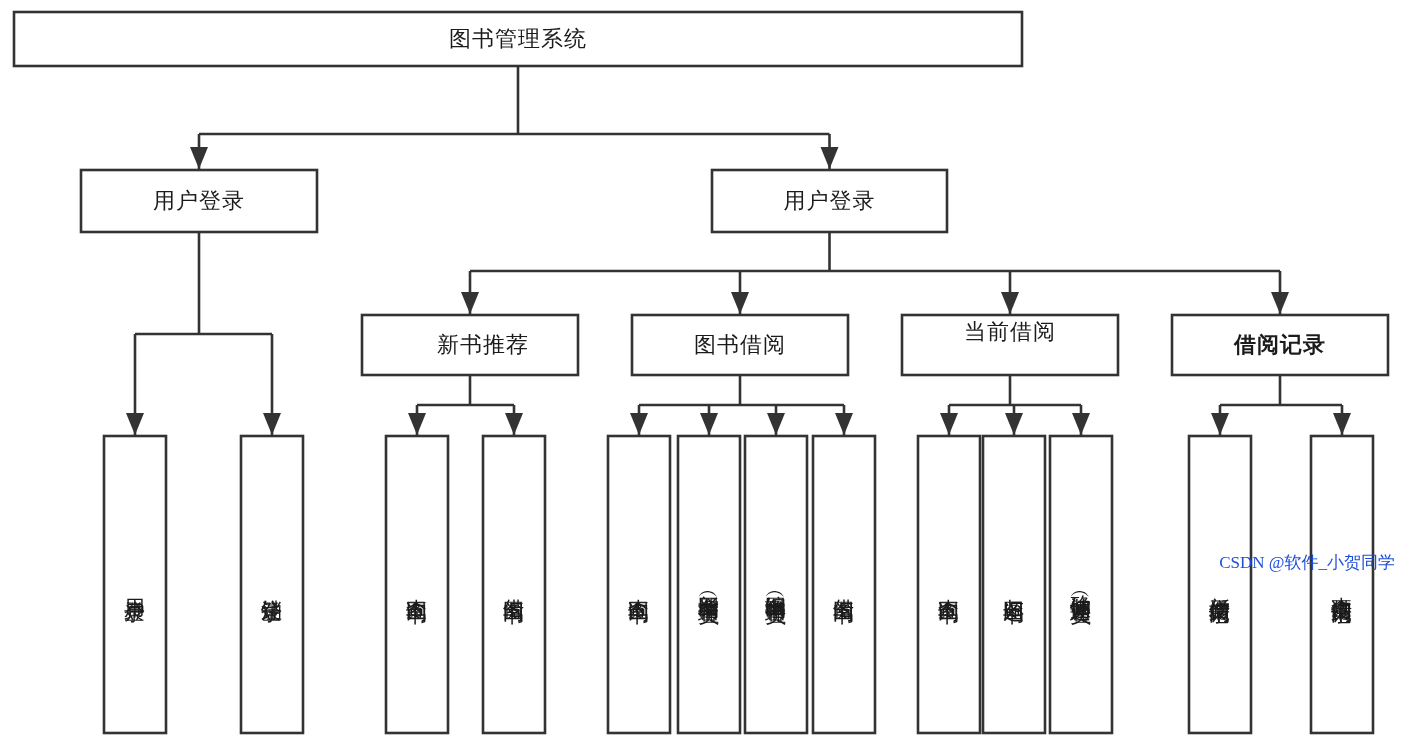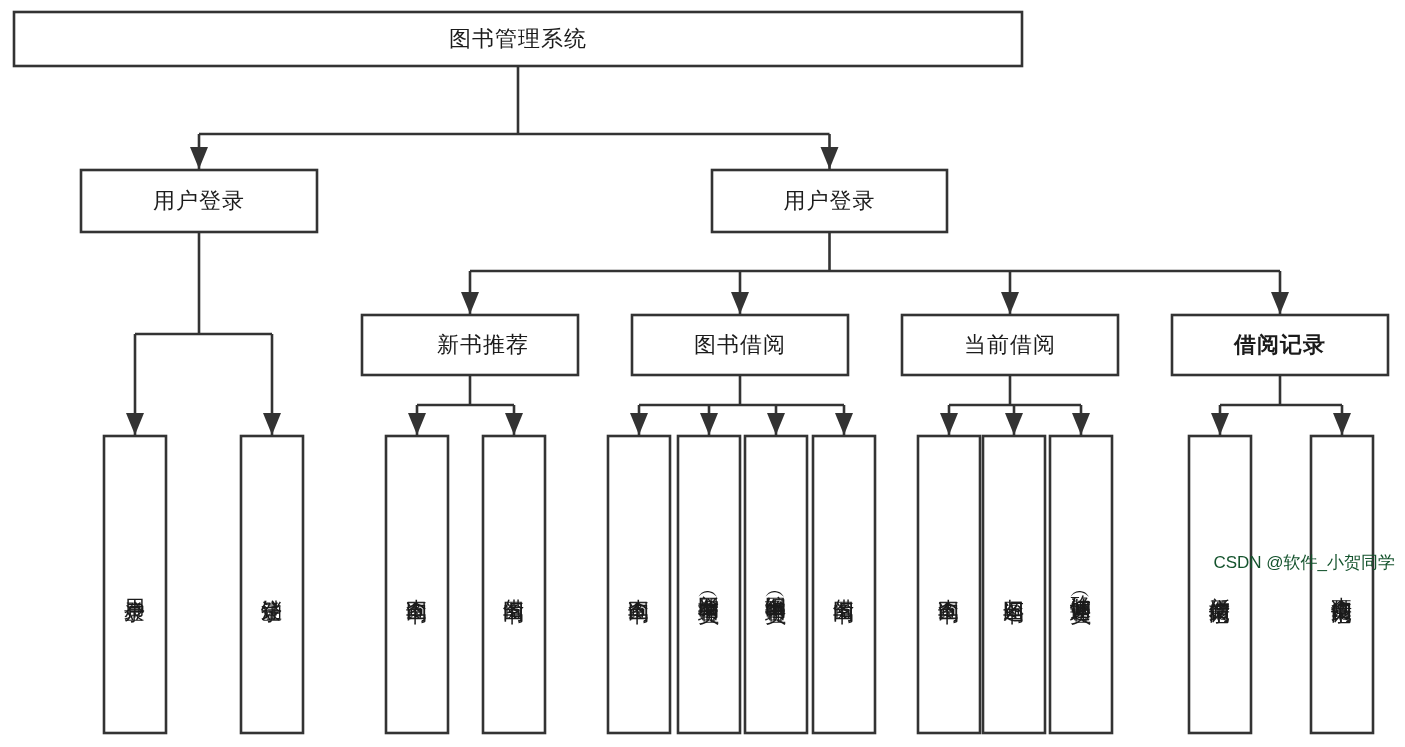--- a/index.html
+++ b/index.html
@@ -68,23 +68,23 @@
     fill: none;
   }
   .arrow-head {
     fill: #333333;
     stroke: none;
   }
   #watermark {
     position: absolute;
     right: 10px;
     bottom: 6px;
-    font-family: Liberation Sans, sans-serif;
+    font-family: Liberation Serif, serif;
     font-size: 17px;
-    color: #14532d;
+    color: #1d4ed8;
     white-space: nowrap;
     user-select: none;
   }
 </style>
 </head>
 <body>
 
 <div id="diagram-root">
 
   <svg class="diagram-canvas" viewBox="0 0 1405 747">
@@ -175,21 +175,21 @@
       </div>
       <div class="hlabel-wrap" style="left: 712px; top: 170px; width: 235px; height: 62px;">
         <div class="hlabel-text">用户登录</div>
       </div>
       <div class="hlabel-wrap" style="left: 375px; top: 315px; width: 216px; height: 60px;">
         <div class="hlabel-text">新书推荐</div>
       </div>
       <div class="hlabel-wrap" style="left: 632px; top: 315px; width: 216px; height: 60px;">
         <div class="hlabel-text">图书借阅</div>
       </div>
-      <div class="hlabel-wrap" style="left: 902px; top: 315px; width: 216px; height: 60px;">
+      <div class="hlabel-wrap" style="left: 902px; top: 302px; width: 216px; height: 60px;">
         <div class="hlabel-text">当前借阅</div>
       </div>
       <div class="hlabel-wrap" style="left: 1172px; top: 315px; width: 216px; height: 60px; font-weight: bold;">
         <div class="hlabel-text">借阅记录</div>
       </div>
       <div class="vlabel-wrap" style="left: 104px; top: 436px; width: 62px; height: 297px;">
         <div class="vlabel-text">用户登录</div>
       </div>
       <div class="vlabel-wrap" style="left: 241px; top: 436px; width: 62px; height: 297px;">
         <div class="vlabel-text">注销登录</div>

